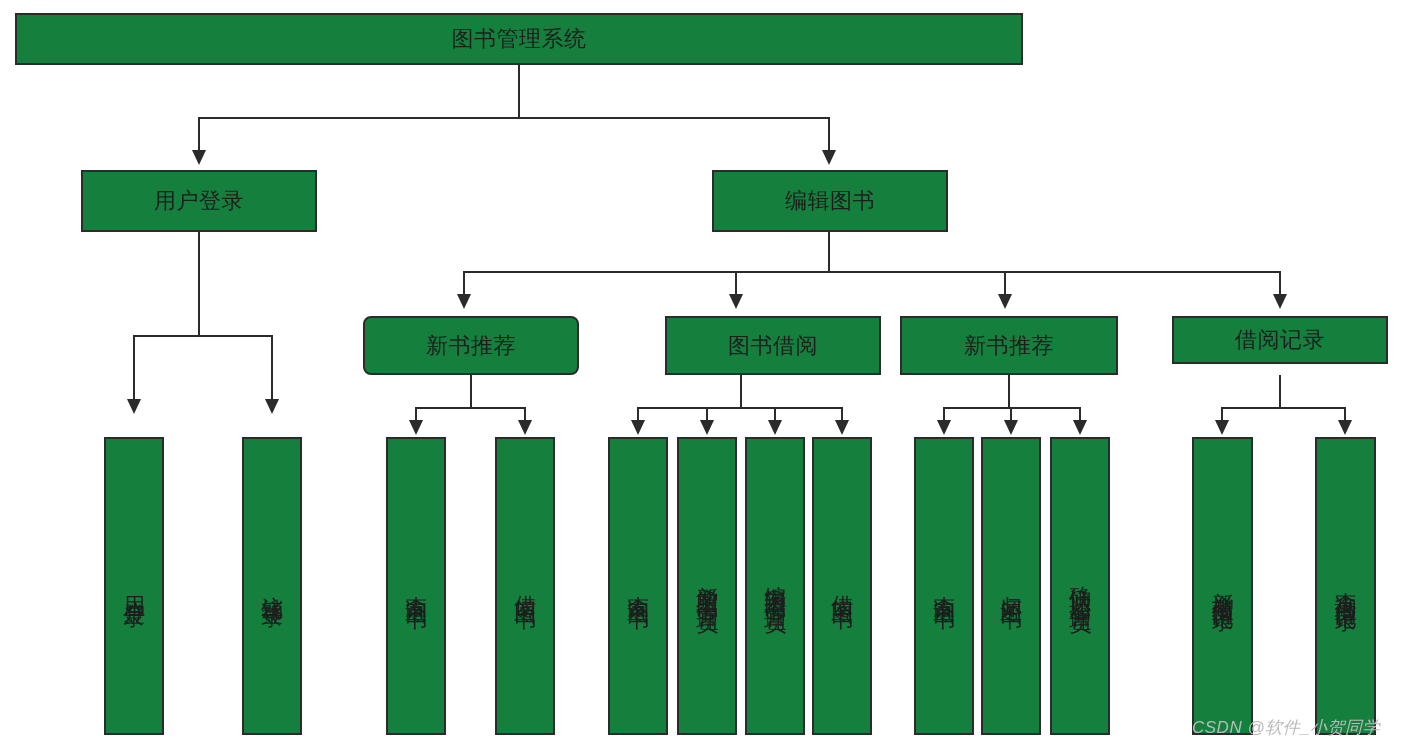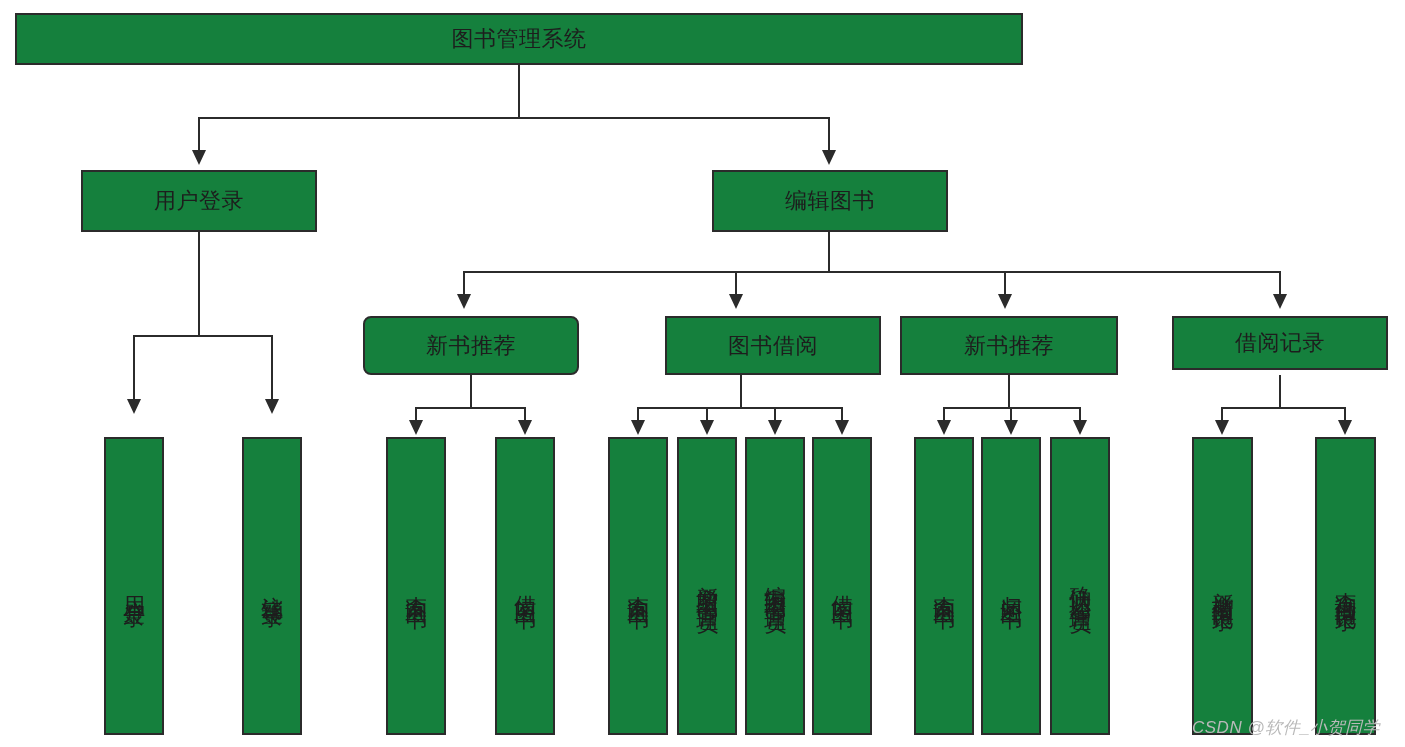--- a/index.html
+++ b/index.html
@@ -141,21 +141,21 @@
   </div>
 
   <div class="node horiz" style="left:633px; top:316px; width:216px; height:59px;margin-left:32px;">
     <span class="label">图书借阅</span>
   </div>
 
   <div class="node horiz" style="left:900px; top:316px; width:218px; height:59px;">
     <span class="label">新书推荐</span>
   </div>
 
-  <div class="node horiz" style="left:1172px; top:316px; width:216px; height:54px;">
+  <div class="node horiz" style="left:1172px; top:316px; width:216px; height:48px;">
     <span class="label">借阅记录</span>
   </div>
 
   <div class="vline" style="left:470px; top:375px; width:2px; height:33px;"></div>
   <div class="hline" style="left:415px; top:407px; width:111px; height:2px;"></div>
   <div class="vline" style="left:415px; top:407px; width:2px; height:15px;"></div>
   <div class="arrow" style="left:409px; top:420px;"></div>
   <div class="vline" style="left:524px; top:407px; width:2px; height:15px;"></div>
   <div class="arrow" style="left:518px; top:420px;"></div>
 

